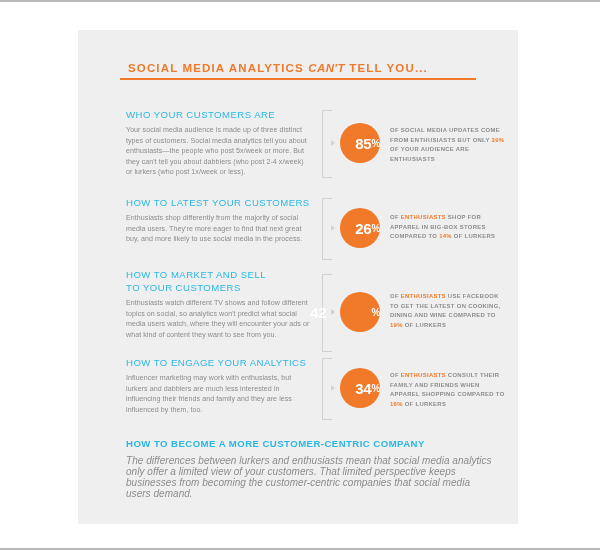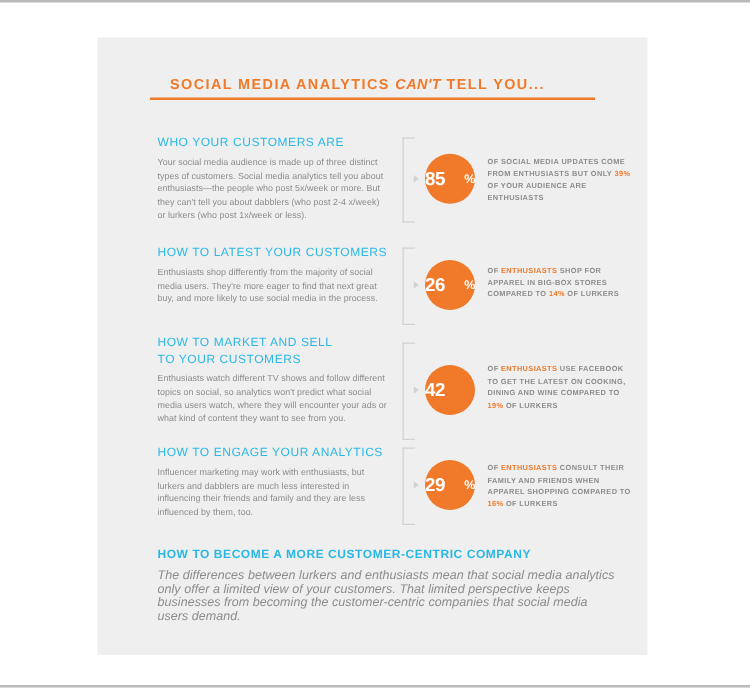--- a/index.html
+++ b/index.html
@@ -28,24 +28,23 @@
     position: absolute;
     left: 78px;
     top: 28px;
     width: 440px;
     height: 494px;
     background: #efefef;
   }
   
   .title-wrap {
     position: absolute;
-    left: 30px;
+    left: 50px;
     top: 28px;
     width: 356px;
-    text-align: center;
   }
   .title {
     color: #f0792a;
     font-size: 11.5px;
     font-weight: bold;
     letter-spacing: 1.15px;
     white-space: nowrap;
   }
   .title .italic {
     font-style: italic;
@@ -107,21 +106,21 @@
   .circle {
     position: absolute;
     left: 262px;
     width: 40px;
     height: 40px;
     border-radius: 50%;
     background: #f0792a;
     color: #ffffff;
     display: flex;
     align-items: center;
-    justify-content: space-between;
+    justify-content: flex-end;
     font-size: 15px;
     font-weight: bold;
     letter-spacing: -0.3px;
   }
   .circle .pct {
     font-size: 10px;
     font-weight: bold;
   }
   .stat-text {
     position: absolute;
@@ -214,21 +213,21 @@
     </div>
 
     <div class="section" style="top:326px;">
       <div class="left-col">
         <p class="sec-head">HOW TO ENGAGE YOUR ANALYTICS</p>
         <p class="sec-body">Influencer marketing may work with enthusiasts, but lurkers and dabblers are much less interested in influencing their friends and family and they are less influenced by them, too.</p>
       </div>
       <div class="bracket" style="top:2px; height:60px;"></div>
       <div class="arrow" style="top:29px;"></div>
       <div class="circle" style="top:12px;">
-          <span>29</span>
+          <span>34</span>
           <span class="pct">%</span>
         </div>
       <div class="stat-text" style="top:15px;"><span>OF </span><span class="hl">ENTHUSIASTS</span><span> CONSULT THEIR FAMILY AND FRIENDS WHEN APPAREL SHOPPING COMPARED TO </span><span class="hl">16%</span><span> OF LURKERS</span></div>
     </div>
 
     <div class="footer">
       <p class="footer-head">HOW TO BECOME A MORE CUSTOMER-CENTRIC COMPANY</p>
       <p class="footer-body">The differences between lurkers and enthusiasts mean that social media analytics only offer a limited view of your customers. That limited perspective keeps businesses from becoming the customer-centric companies that social media users demand.</p>
     </div>
 

